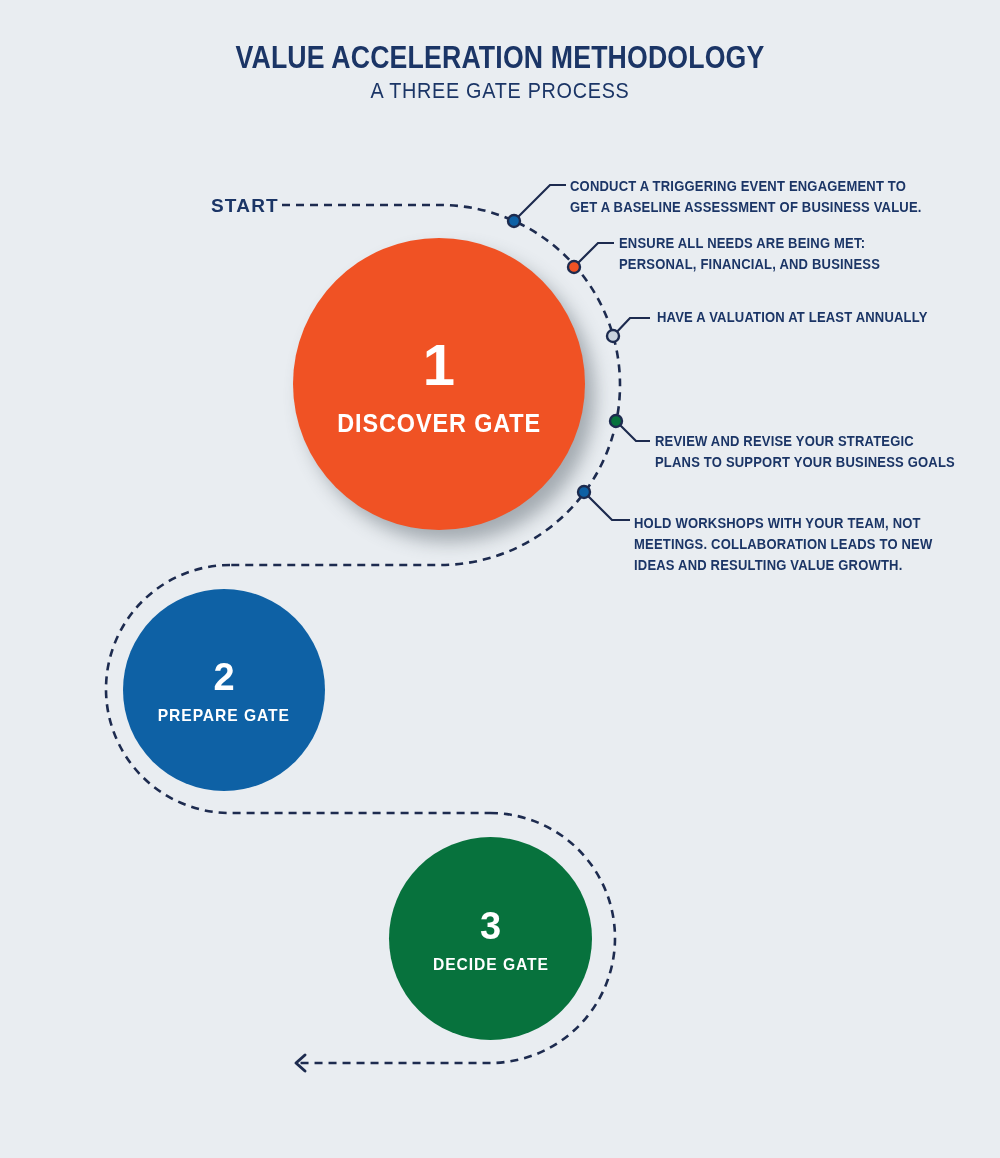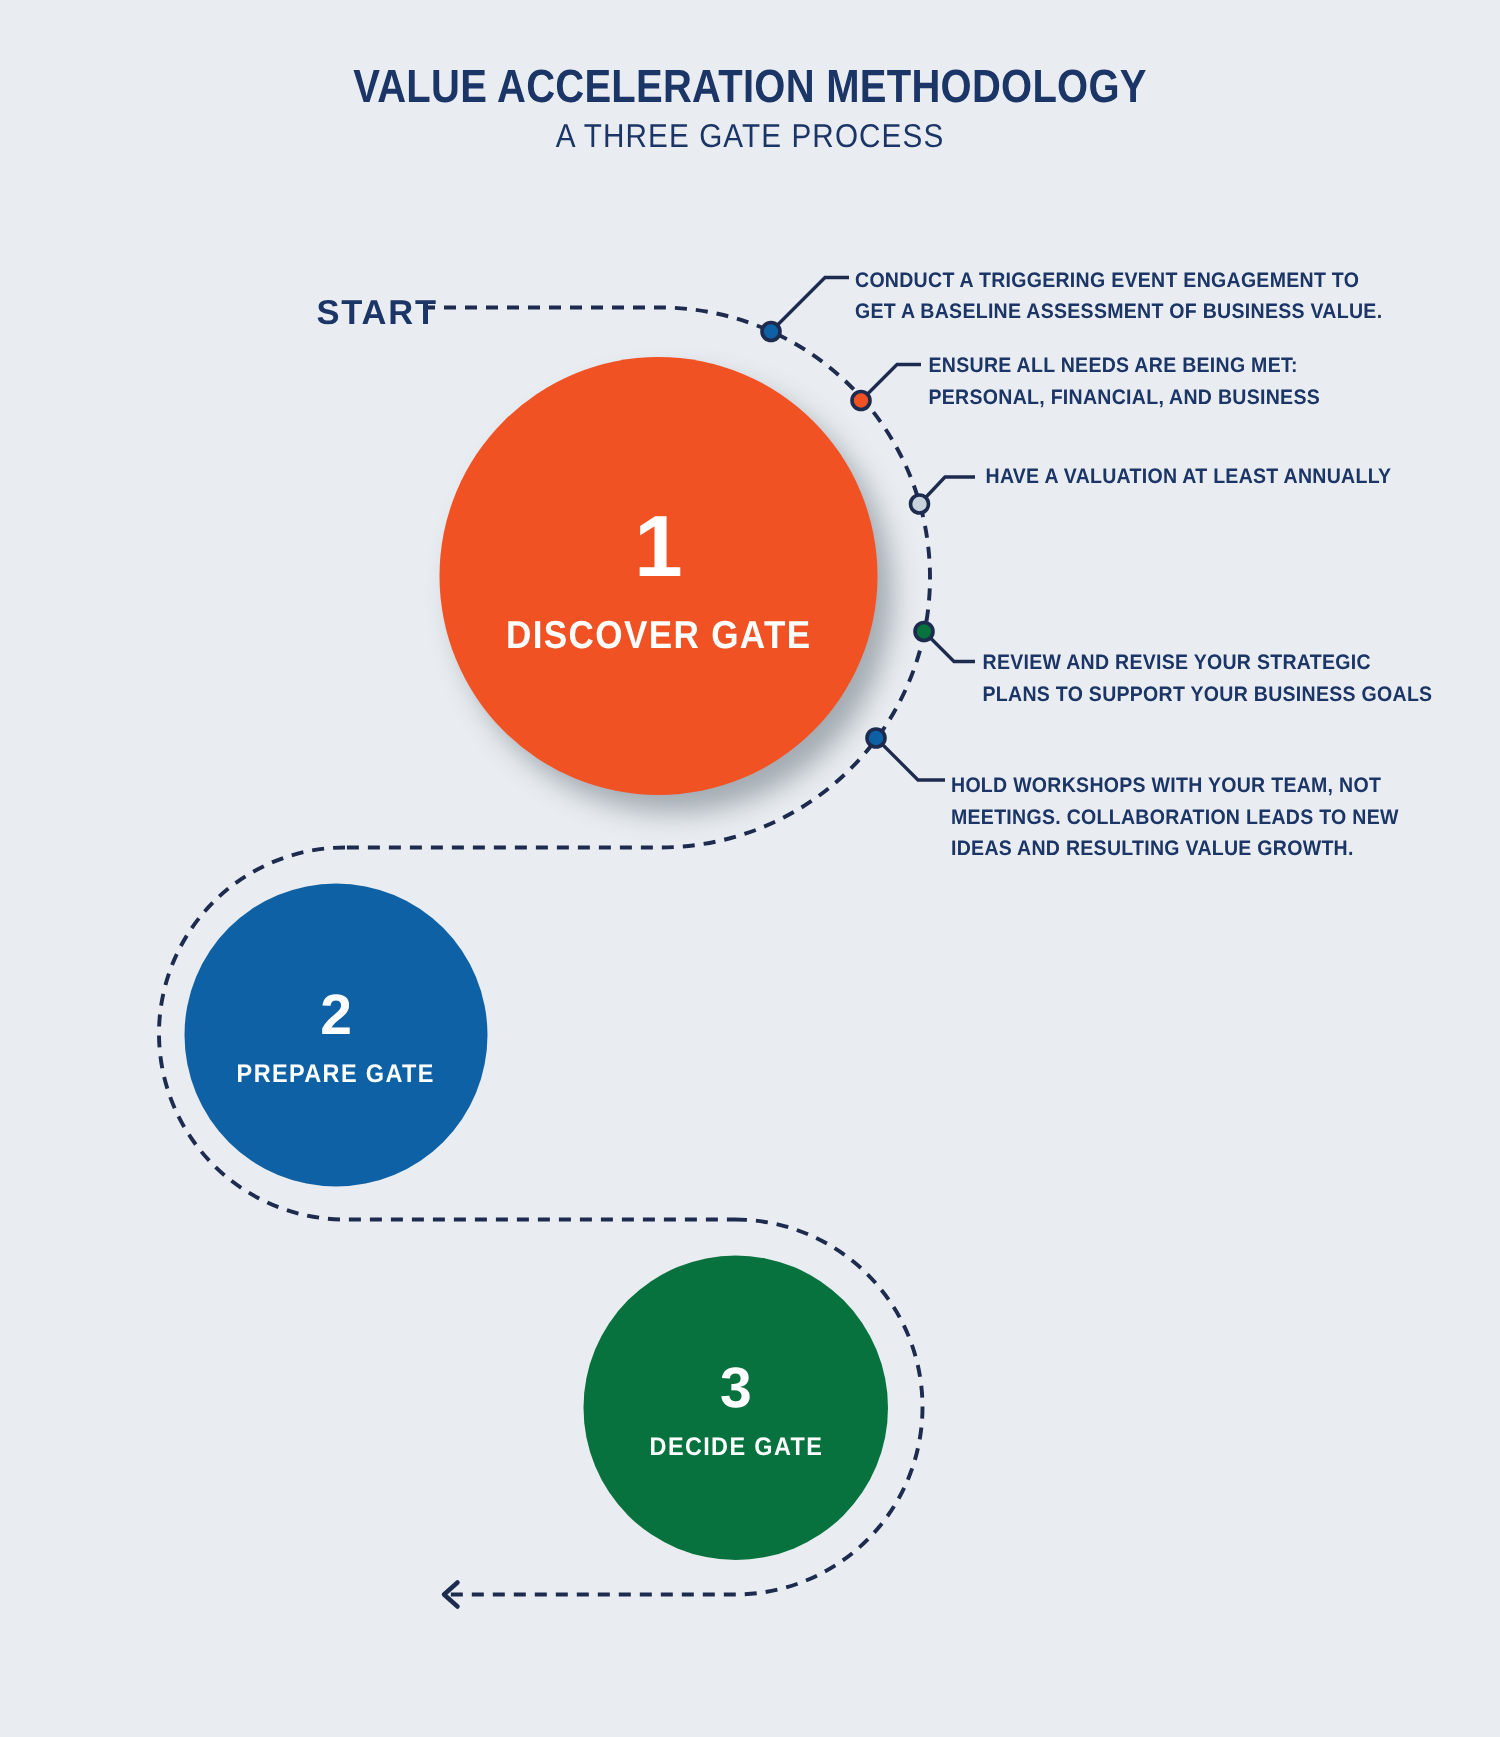--- a/index.html
+++ b/index.html
@@ -14,21 +14,21 @@
     text-align: center; font-weight: 700; font-size: 31px; letter-spacing: 0.2px;
     color: #1b3566; transform: scaleX(0.86); transform-origin: center;
   }
   .subtitle {
     position: absolute; left: 0; width: 1000px; top: 78px;
     text-align: center; font-size: 22px; letter-spacing: 0.8px;
     color: #1b3566; transform: scaleX(0.9); transform-origin: center;
   }
   svg.paths { position: absolute; left: 0; top: 0; }
   .start {
-    position: absolute; left: 211px; top: 195px; font-weight: 700; font-size: 23px;
+    position: absolute; left: 211px; top: 195px; font-weight: 700; font-size: 19px;
     letter-spacing: 1.2px; color: #1b3566;
   }
   .gate {
     position: absolute; border-radius: 50%; color: #fff; text-align: center;
     display: flex; flex-direction: column; align-items: center; justify-content: center;
   }
   .gate .num { font-weight: 700; line-height: 1; }
   .gate .lbl { font-weight: 700; letter-spacing: 1px; }
   .g1 {
     left: 293px; top: 238px; width: 292px; height: 292px; background: #f05224;

